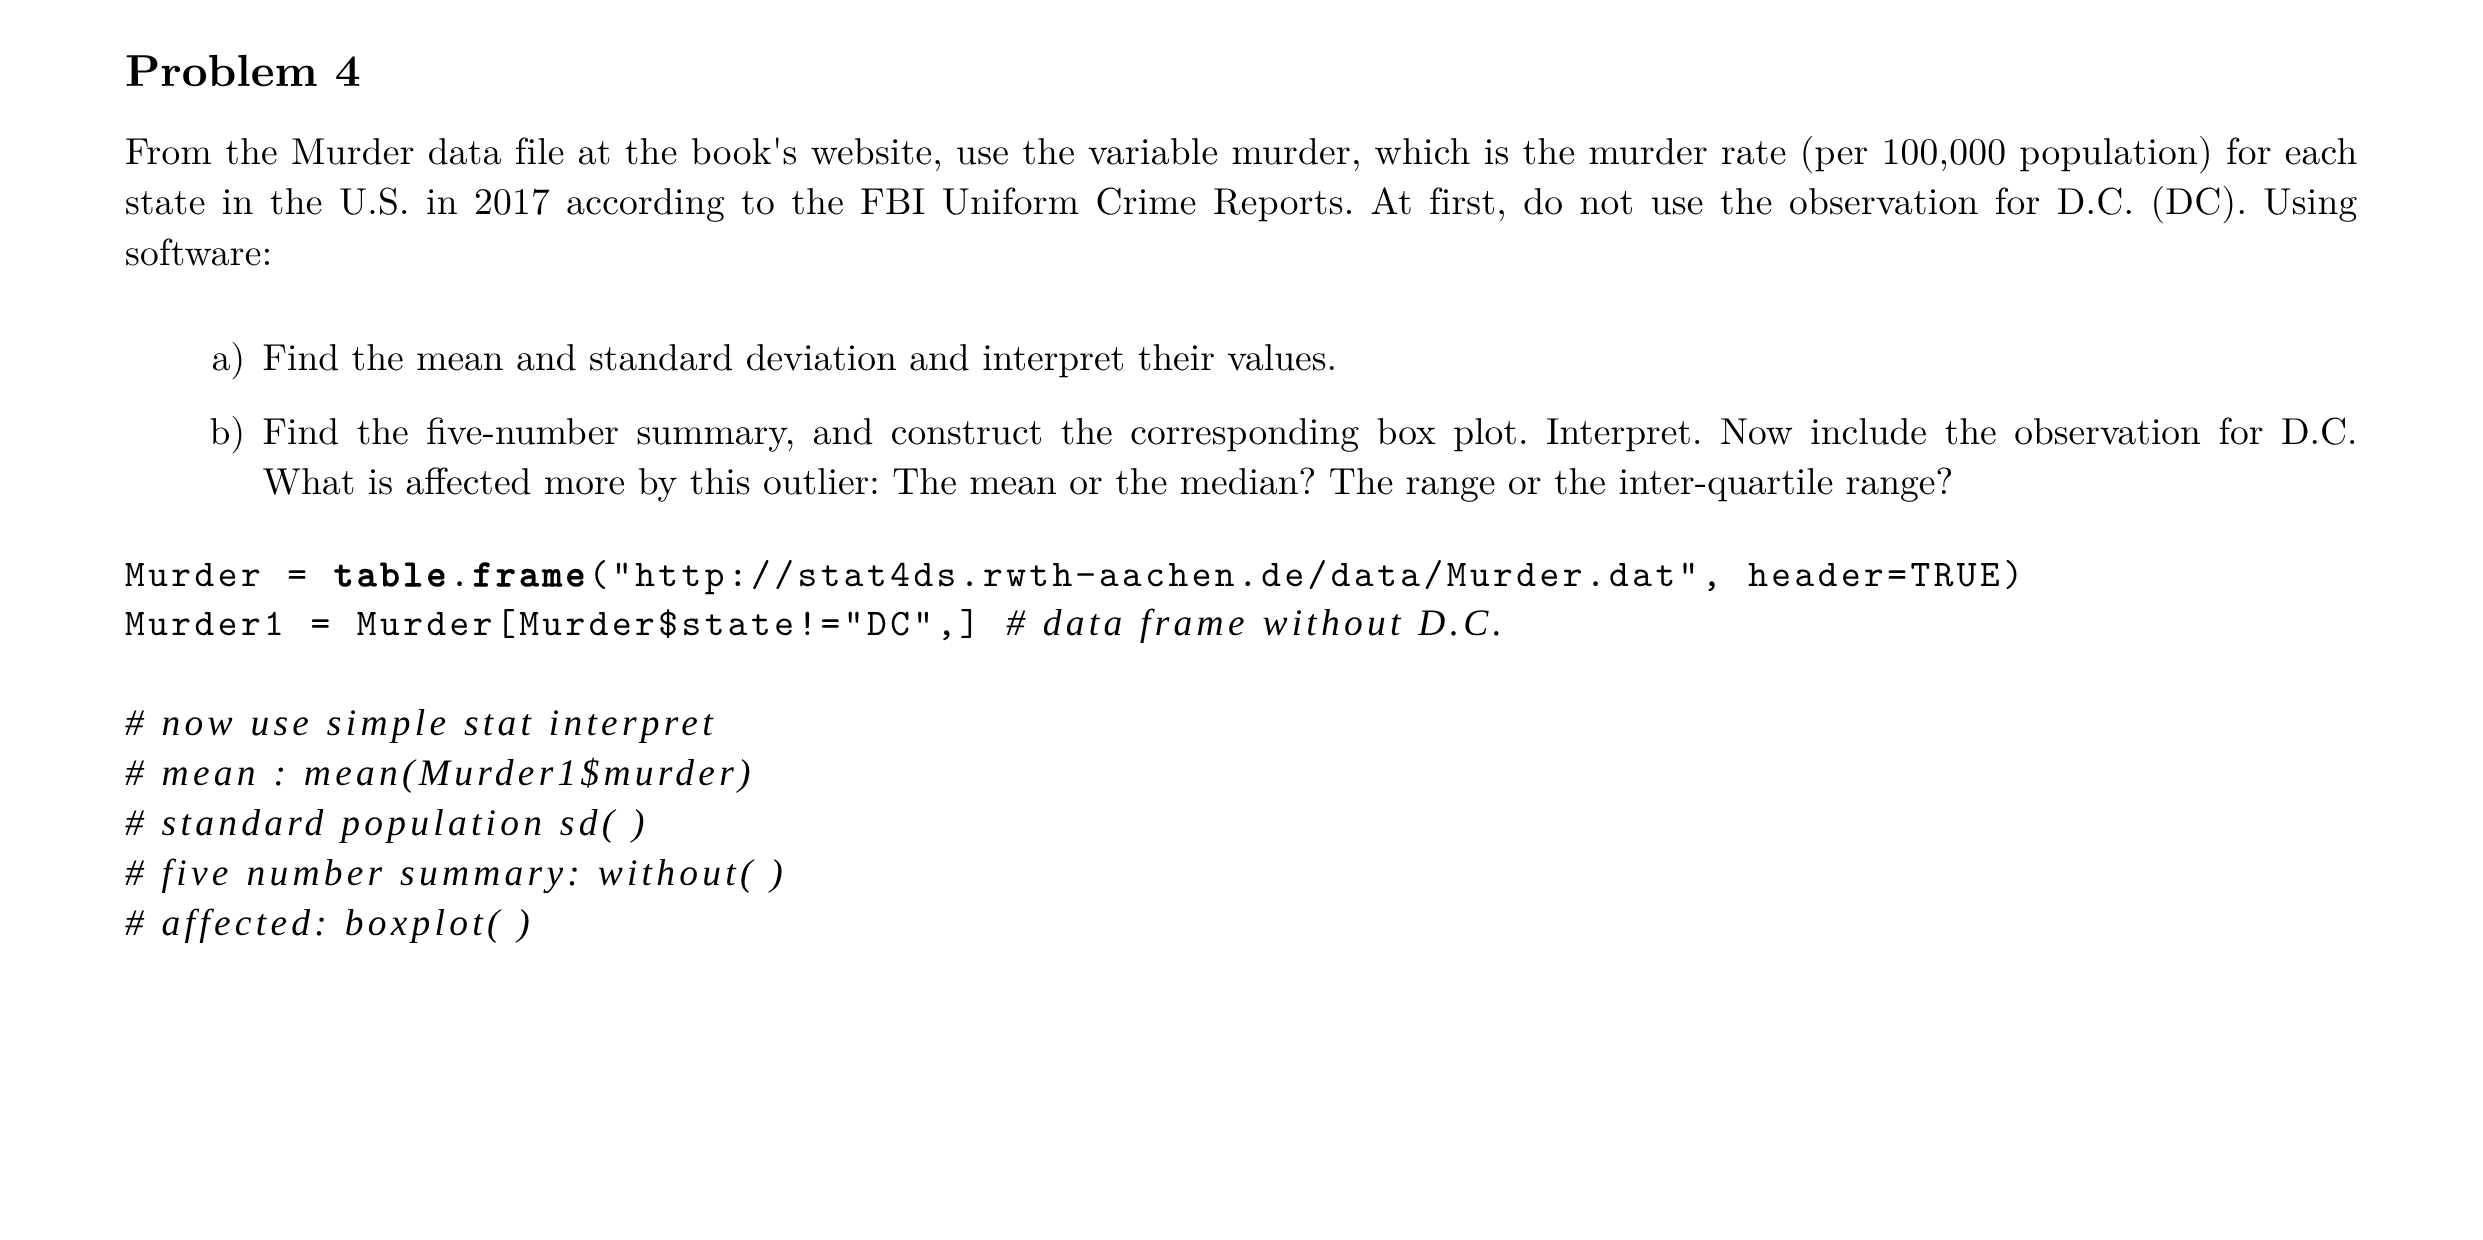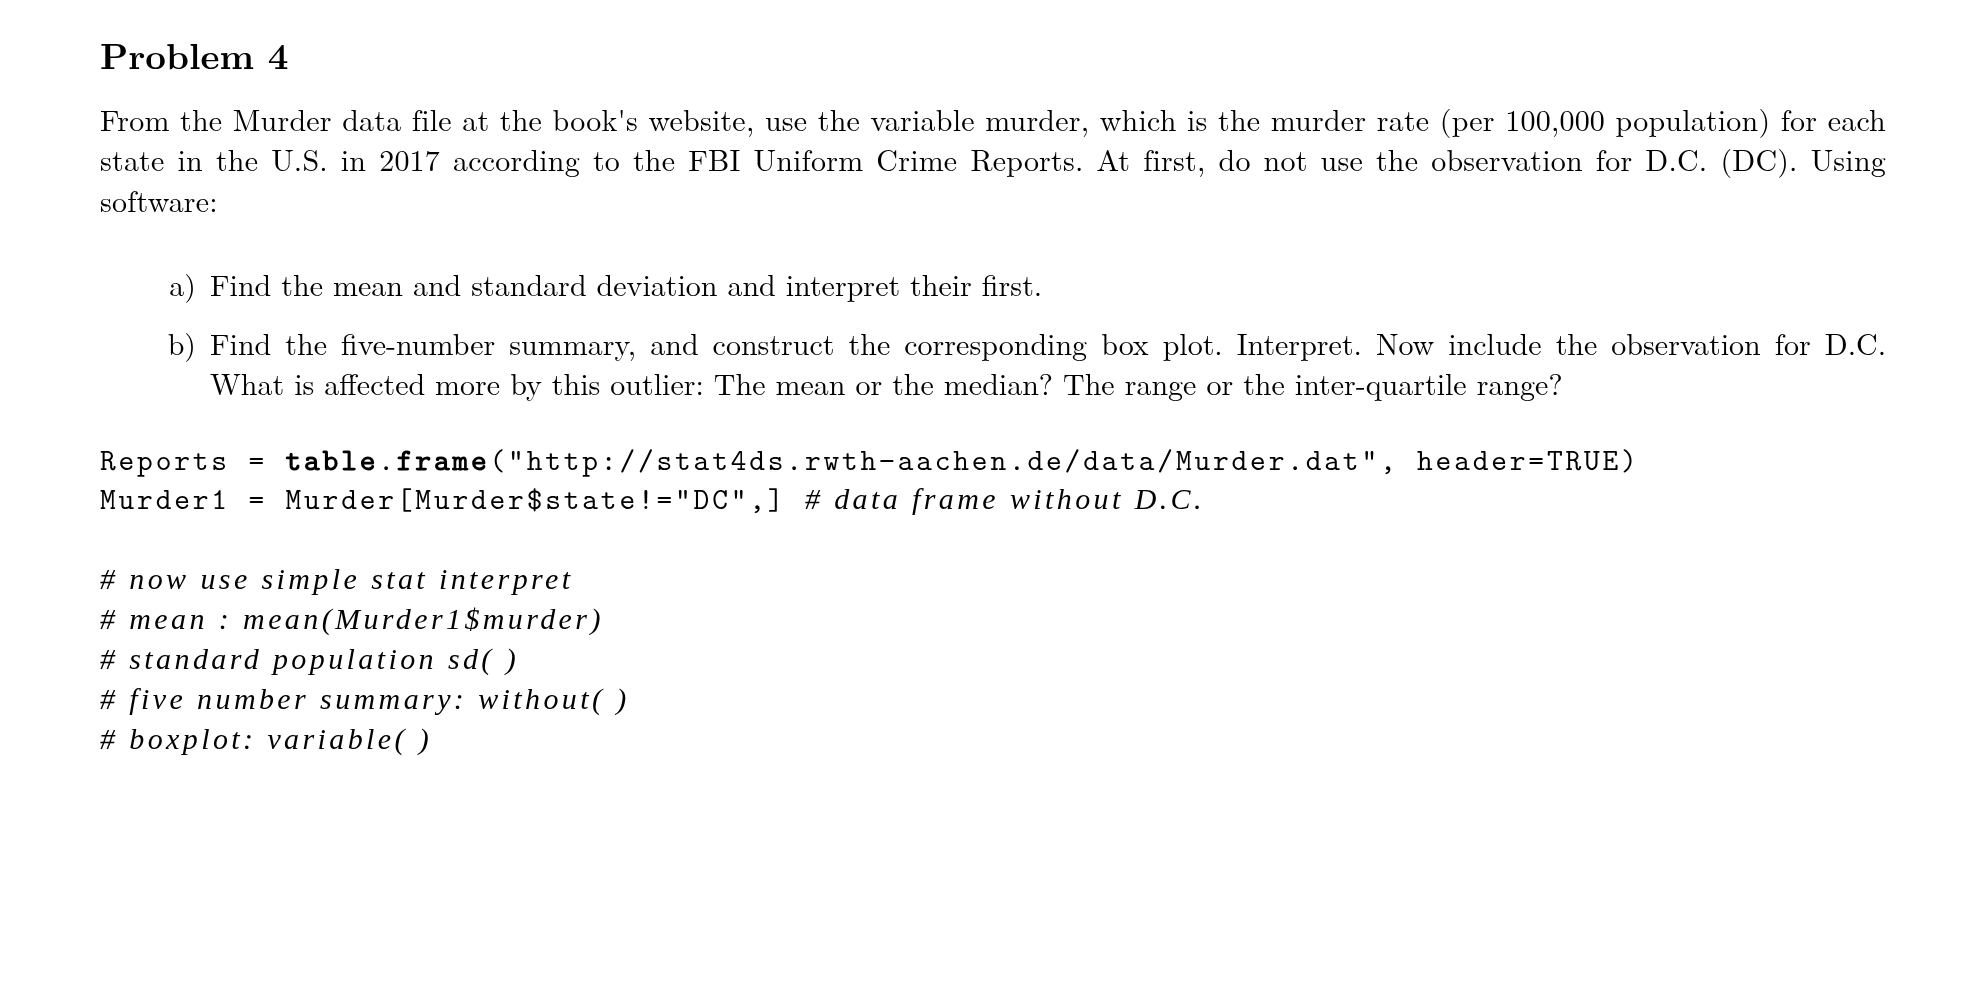--- a/index.html
+++ b/index.html
@@ -66,28 +66,28 @@
 </head>
 <body>
 
 <div class="title">Problem 4</div>
 
 <div class="body-para">From the Murder data file at the book's website, use the variable murder, which is the murder rate (per 100,000 population) for each state in the U.S. in 2017 according to the FBI Uniform Crime Reports. At first, do not use the observation for D.C. (DC). Using software:</div>
 
 <div class="list-block">
   <div class="list-item">
     <div class="list-label">a)</div>
-    <div class="list-text">Find the mean and standard deviation and interpret their first.</div>
+    <div class="list-text">Find the mean and standard deviation and interpret their values.</div>
   </div>
   <div class="list-item">
     <div class="list-label">b)</div>
     <div class="list-text">Find the five-number summary, and construct the corresponding box plot. Interpret. Now include the observation for D.C. What is affected more by this outlier: The mean or the median? The range or the inter-quartile range?</div>
   </div>
 </div>
 
-<div class="code-block"><span class="code-line"><span>Reports = </span><span class="kw">table</span><span>.</span><span class="kw">frame</span><span>("http://stat4ds.rwth−aachen.de/data/Murder.dat", header=TRUE)</span></span>
+<div class="code-block"><span class="code-line"><span>Murder = </span><span class="kw">table</span><span>.</span><span class="kw">frame</span><span>("http://stat4ds.rwth−aachen.de/data/Murder.dat", header=TRUE)</span></span>
 <span class="code-line"><span>Murder1 = Murder[Murder$state!="DC",] </span><span class="it"># data frame without D.C.</span></span>
 <span class="code-line"></span>
 <span class="code-line it"># now use simple stat interpret</span>
 <span class="code-line it"># mean : mean(Murder1$murder)</span>
 <span class="code-line it"># standard population sd( )</span>
 <span class="code-line it"># five number summary: without( )</span>
-<span class="code-line it"># boxplot: variable( )</span></div>
+<span class="code-line it"># affected: boxplot( )</span></div>
 
 </body></html>

